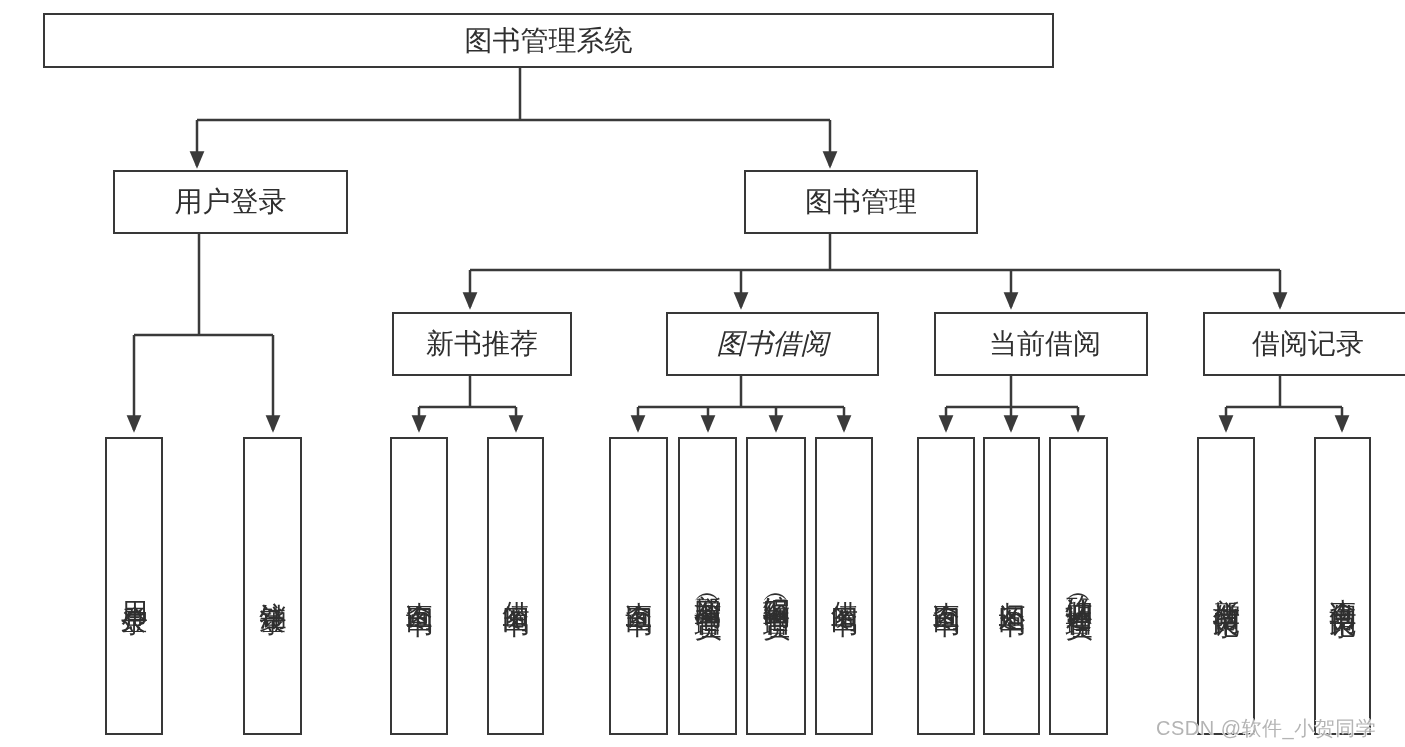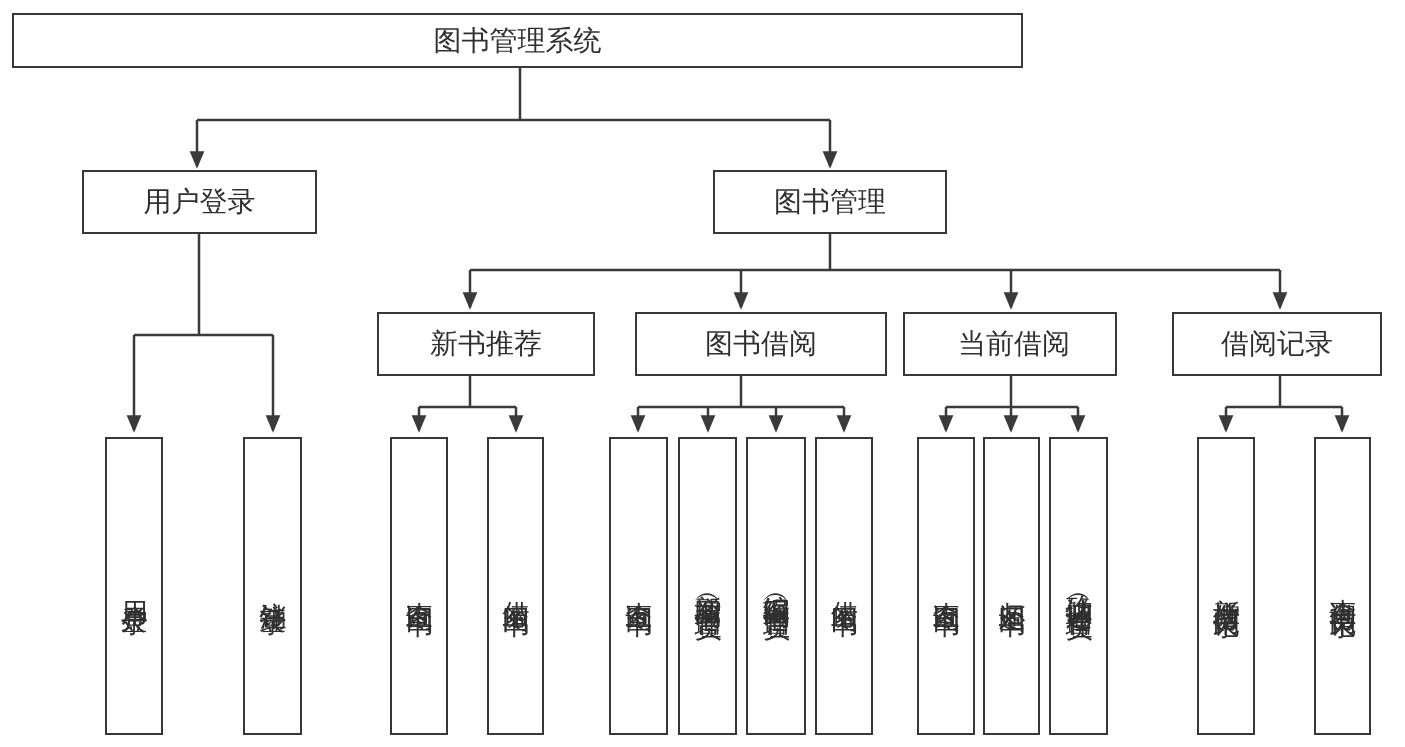--- a/index.html
+++ b/index.html
@@ -13,33 +13,33 @@
   svg.wires { position:absolute; left:0; top:0; width:1405px; height:747px; }
   .rail { stroke:#3a3a3a; stroke-width:2.5; fill:none; }
   .arrowline { stroke:#3a3a3a; stroke-width:2.5; fill:none; }
 
   .node, .leaf {
     position:absolute; background:#ffffff;
     border:2.5px solid #383838; color:#2f2f2f;
     display:flex; align-items:center; justify-content:center;
     z-index:2;
   }
-  .node { font-size:28px; white-space:nowrap; }
+  .node { font-size:28px; white-space:nowrap;margin-left:31px; }
   .leaf {
     font-size:27px;
     writing-mode:vertical-lr; text-orientation:mixed;
     letter-spacing:3px; line-height:1;
   }
 
   
   .b-root   { left:12px;  top:13px;  width:1011px; height:55px; }
   .b-login  { left:82px;  top:170px; width:235px;  height:64px; }
   .b-mgmt   { left:713px; top:170px; width:234px;  height:64px;text-align:right; }
-  .b-new    { left:377px; top:312px; width:218px;  height:64px; }
-  .b-borrow { left:635px; top:312px; width:252px;  height:64px; }
+  .b-new    { left:361px; top:312px; width:180px;  height:64px; }
+  .b-borrow { left:635px; top:312px; width:213px;  height:64px;font-style:italic; }
   .b-cur    { left:903px; top:312px; width:214px;  height:64px;padding-left:8px; }
   .b-rec    { left:1172px;top:312px; width:210px;  height:64px; }
 
   
   .b-g1-0 { left:105px;  top:437px; width:58px; height:298px; }
   .b-g1-1 { left:243px;  top:437px; width:59px; height:298px; }
   .b-g2-0 { left:390px;  top:437px; width:58px; height:298px; }
   .b-g2-1 { left:487px;  top:437px; width:57px; height:298px; }
   .b-g3-0 { left:609px;  top:437px; width:59px; height:298px; }
   .b-g3-1 { left:678px;  top:437px; width:59px; height:298px; }
@@ -127,14 +127,15 @@
   <div class="leaf b-g3-2">编辑图书（管理员）</div>
   <div class="leaf b-g3-3">借阅图书</div>
 
   <div class="leaf b-g4-0">查询图书</div>
   <div class="leaf b-g4-1">归还图书</div>
   <div class="leaf b-g4-2">确认归还（管理员）</div>
 
   <div class="leaf b-g5-0">新增借阅记录</div>
   <div class="leaf b-g5-1">查询借阅记录</div>
 
+  <div class="watermark">CSDN @软件_小贺同学</div>
 
 </div>
 
 </body></html>

